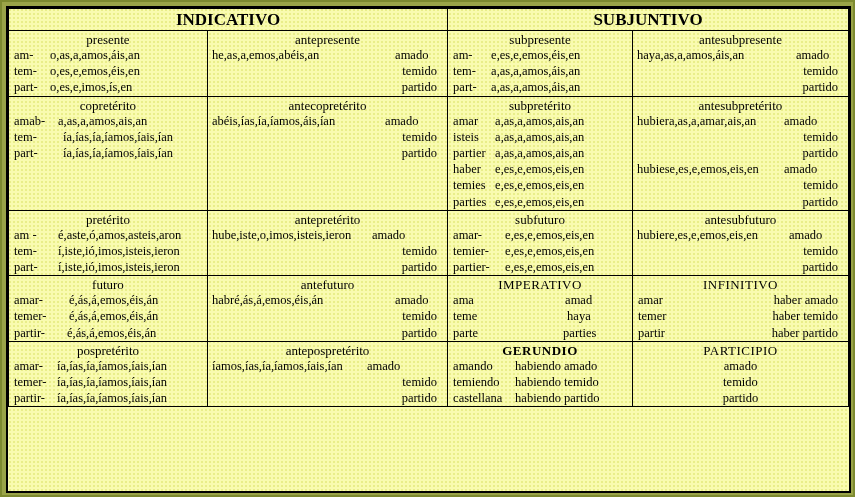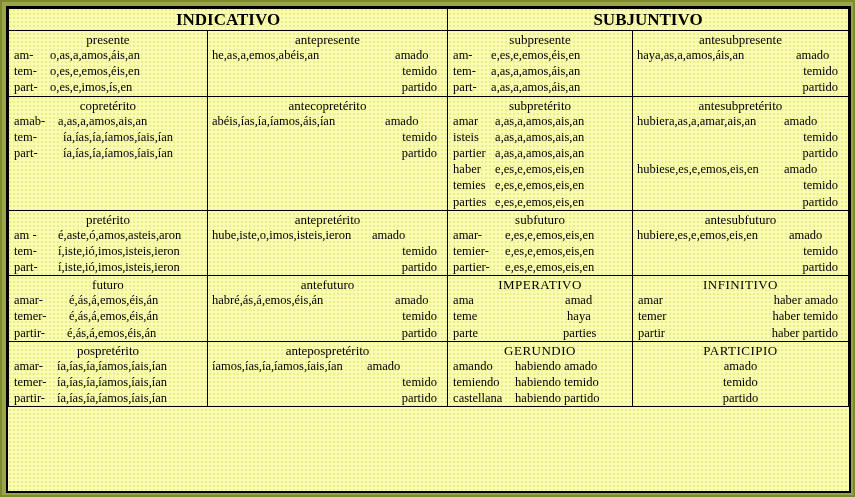--- a/index.html
+++ b/index.html
@@ -371,21 +371,21 @@
                 <span>amado</span>
               </div>
           <div class="line">
                 <span class="right">temido</span>
               </div>
           <div class="line">
                 <span class="right">partido</span>
               </div>
         </td>
         <td>
-          <div class="cell-head" style="font-weight:normal;letter-spacing:0.5px">GERUNDIO</div>
+          <div class="cell-head" style="font-weight:bold;letter-spacing:0.5px">GERUNDIO</div>
           <div class="line">
                 <span class="imp-left" style="width:62px">amando</span>
                 <span>habiendo amado</span>
               </div>
           <div class="line">
                 <span class="imp-left" style="width:62px">temiendo</span>
                 <span>habiendo temido</span>
               </div>
           <div class="line">
                 <span class="imp-left" style="width:62px">castellana</span>

